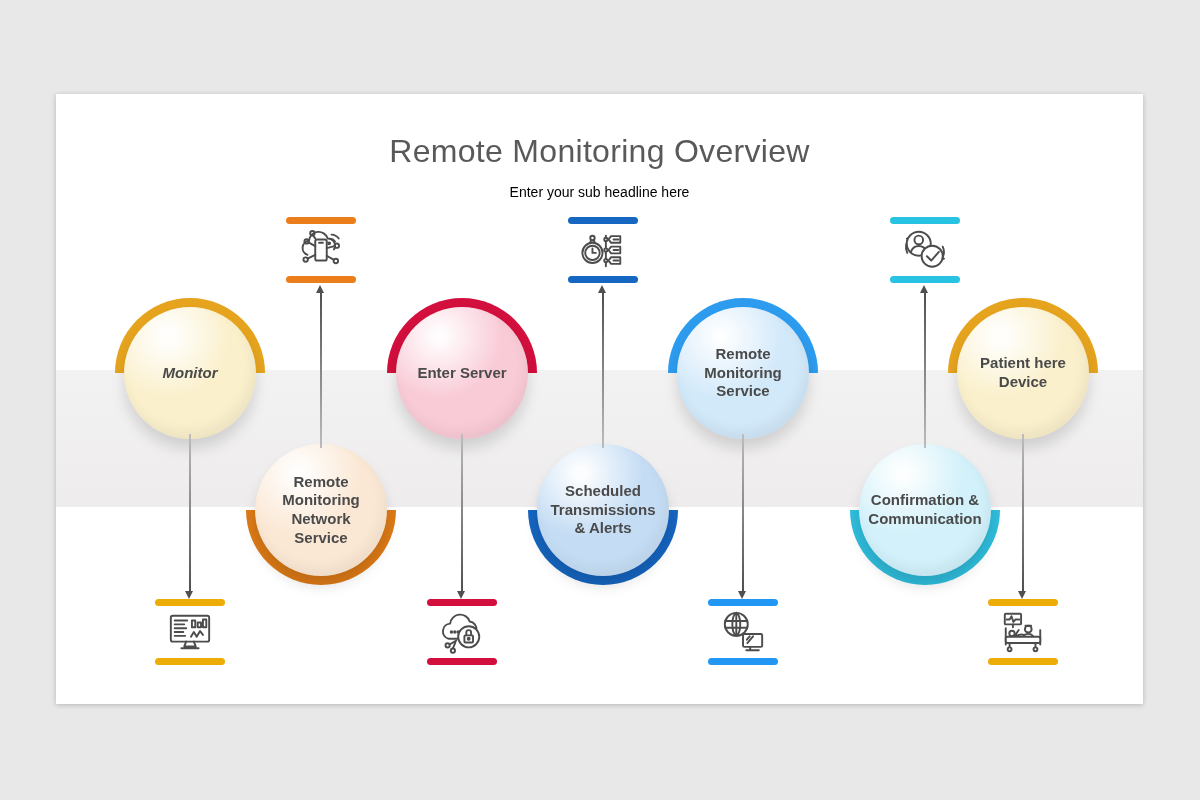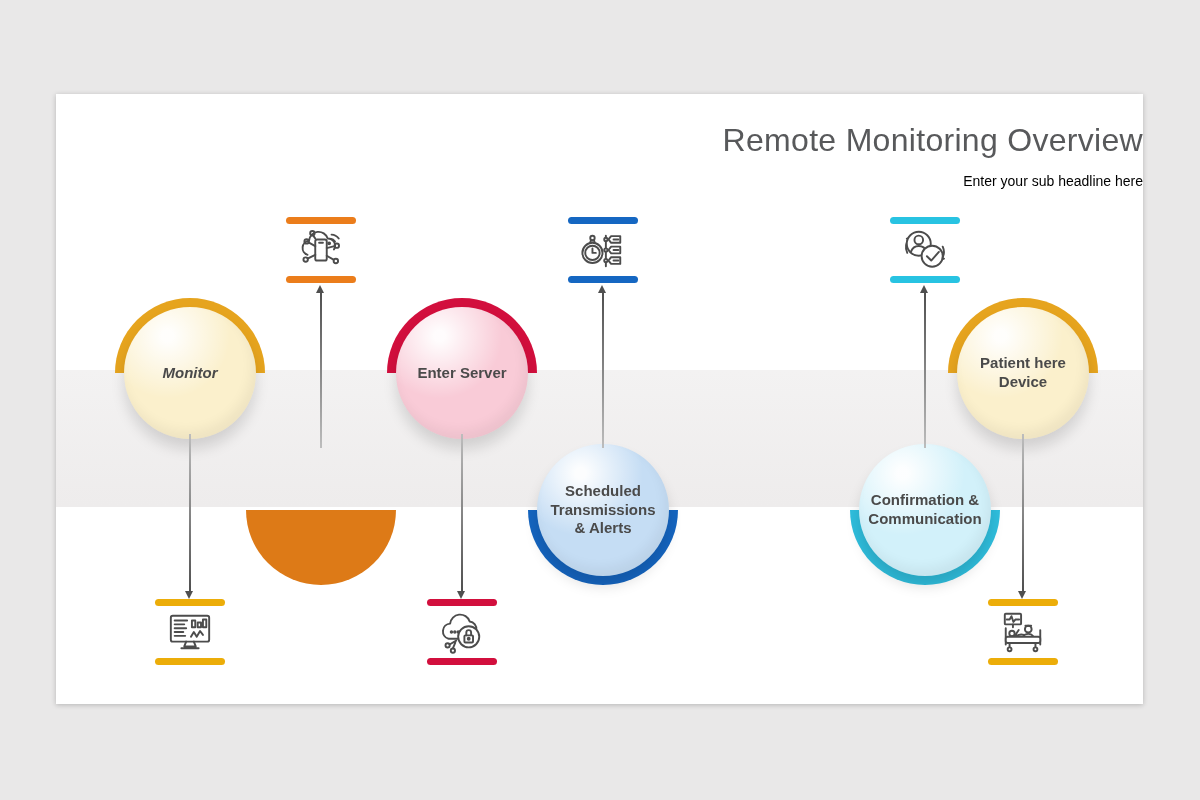--- a/index.html
+++ b/index.html
@@ -9,21 +9,21 @@
     font-family:"Liberation Sans",sans-serif;
   }
   .card{
     position:absolute;left:56px;top:94px;width:1087px;height:610px;
     background:#ffffff;box-shadow:0 1px 5px rgba(0,0,0,.22);
   }
   .band{
     position:absolute;left:0;top:276px;width:100%;height:137px;
     background:linear-gradient(180deg,#f3f2f2 0%,#eeecec 100%);
   }
-  .header{position:absolute;left:0;top:0;width:100%;text-align:right;z-index:5}
+  .header{position:absolute;left:0;top:11px;width:100%;text-align:center;z-index:5}
   .title{margin:0;padding-top:28px;font-size:32px;font-weight:400;color:#58595b;letter-spacing:.3px}
   .subtitle{margin:0;padding-top:14px;font-size:14px;color:#000000}
 
   .step{position:absolute;top:0;width:150px;height:610px;z-index:2}
   .ring{position:absolute;left:0;width:150px;height:150px;border-radius:50%;background:var(--ring)}
   .step.top .ring{top:204px;clip-path:inset(0 0 50% 0)}
   .step.bottom .ring{top:341px;clip-path:inset(50% 0 0 0)}
   .bubble{
     position:absolute;left:9px;width:132px;height:132px;border-radius:50%;
     display:flex;align-items:center;justify-content:center;text-align:center;
@@ -78,20 +78,23 @@
         <path d="M27 29l3-5 3 5 3.5-6 3 4"></path>
         <path d="M22 34l-2 5h12l-2-5M17 41h18"></path>
       </svg>
       <div class="bar"></div>
     </div>
   </div>
 
   <div class="step bottom" style="left: 190px; --ring: #DD7A17; --fill: #FBE8D4; --bar: #EB7D1B;">
     <div class="arrow"></div>
     <div class="ring"></div>
+    <div class="bubble">
+      <span class="lbl">Remote Monitoring Network Service</span>
+    </div>
     <div class="icongroup">
       <div class="bar"></div>
       <svg class="icn" viewBox="0 0 52 48">
         <path d="M12 29a7.5 7.5 0 0 1 1.5-14.6A10 10 0 0 1 33 12a7.5 7.5 0 0 1 6.5 11.5"></path>
         <rect x="20" y="13" width="12" height="22" rx="2" fill="#fff"></rect>
         <path d="M24 16.5h4"></path>
         <path d="M37 8a10 10 0 0 1 7.5 4M36 12.5a6 6 0 0 1 4.6 2.6"></path>
         <circle cx="34.5" cy="17" r="1"></circle>
         <path d="M20 20l-7-4M20 29l-8 4M32 22l8-2M32 30l7 4M18 9l2 3"></path>
         <circle cx="11" cy="15" r="2.3"></circle>
@@ -151,20 +154,38 @@
           <path d="M37 13h5"></path>
         <path d="M34.5 20.5h9.5v7h-9.5l-2.8-3.5z"></path>
           <path d="M37 24h5"></path>
         <path d="M34.5 31.5h9.5v7h-9.5l-2.8-3.5z"></path>
           <path d="M37 35h5"></path>
       </svg>
       <div class="bar"></div>
     </div>
   </div>
 
+  <div class="step top" style="left: 612px; --ring: #2D9CEF; --fill: #D2E9FA; --bar: #2196F3;">
+    <div class="arrow"></div>
+    <div class="ring"></div>
+    <div class="bubble">
+      <span class="lbl">Remote Monitoring Service</span>
+    </div>
+    <div class="icongroup">
+      <div class="bar"></div>
+      <svg class="icn" viewBox="0 0 52 48">
+        <circle cx="19" cy="16" r="12"></circle>
+        <path d="M19 4c-5.5 3-5.5 21 0 24M19 4c5.5 3 5.5 21 0 24M19 4v24M7.6 12.5h22.8M7.6 19.5h22.8"></path>
+        <rect x="26" y="26" width="20" height="13.5" rx="1.5" fill="#fff"></rect>
+        <path d="M33.5 39.5v3.5M29.5 43h13"></path>
+        <path d="M30 32l3-3.5M30.5 35.5l6-7"></path>
+      </svg>
+      <div class="bar"></div>
+    </div>
+  </div>
 
   <div class="step bottom" style="left: 794px; --ring: #2FBEDD; --fill: #D2F1FA; --bar: #28C3E2;">
     <div class="arrow"></div>
     <div class="ring"></div>
     <div class="bubble">
       <span class="lbl">Confirmation &amp; Communication</span>
     </div>
     <div class="icongroup">
       <div class="bar"></div>
       <svg class="icn" viewBox="0 0 52 48">

